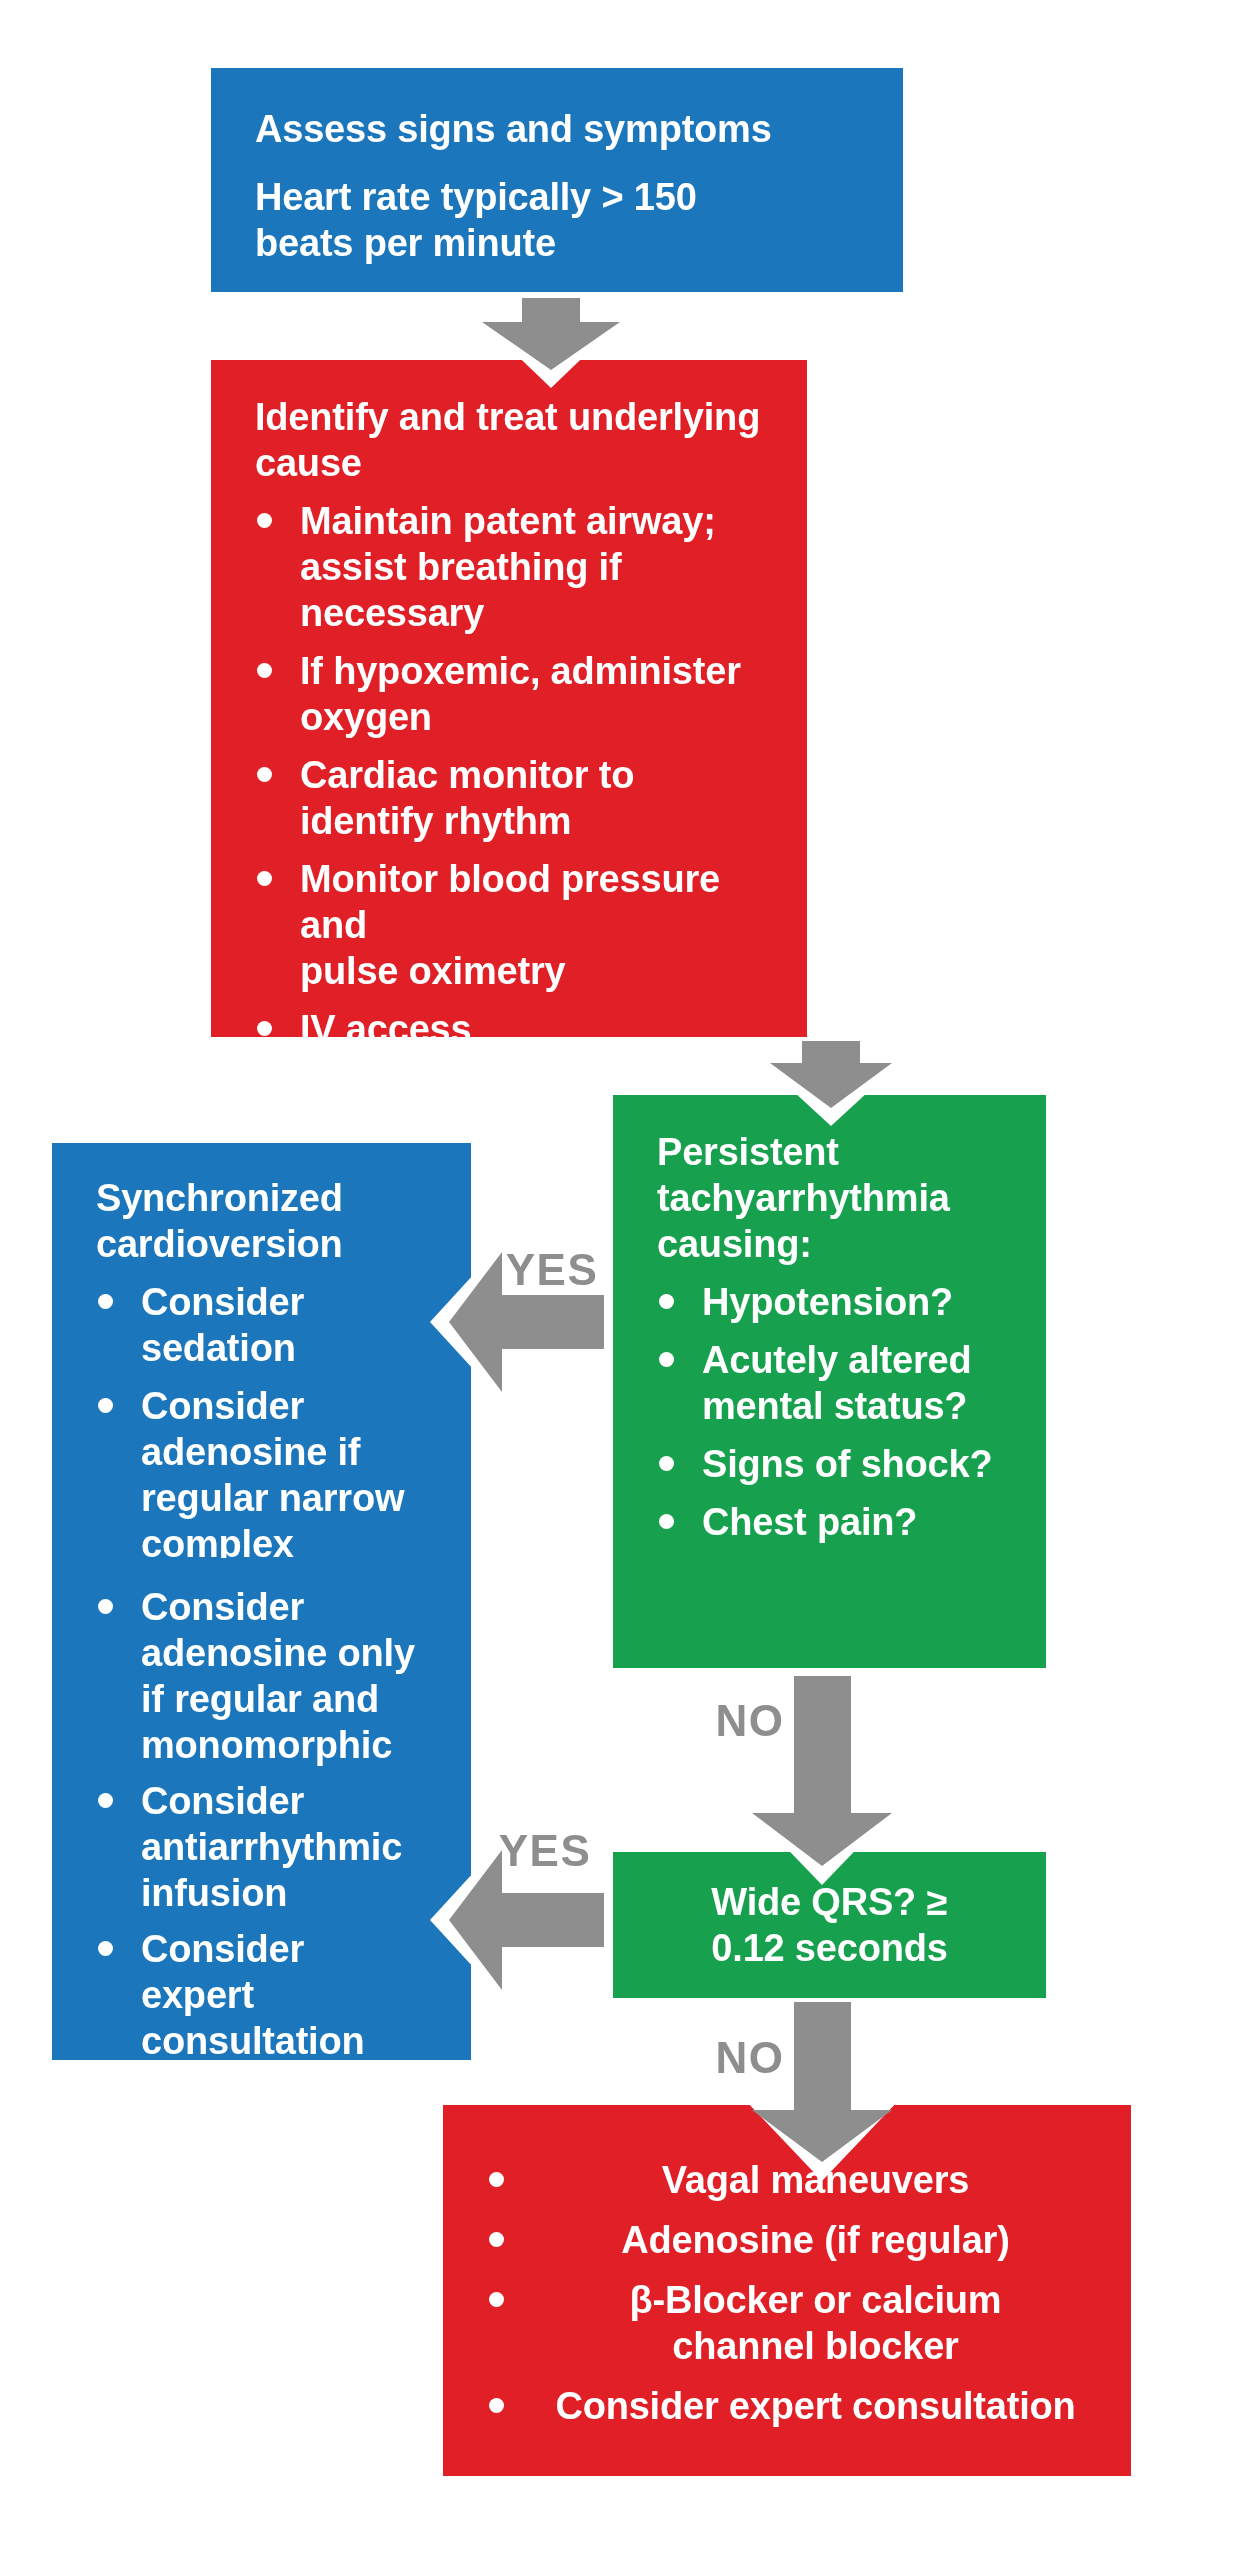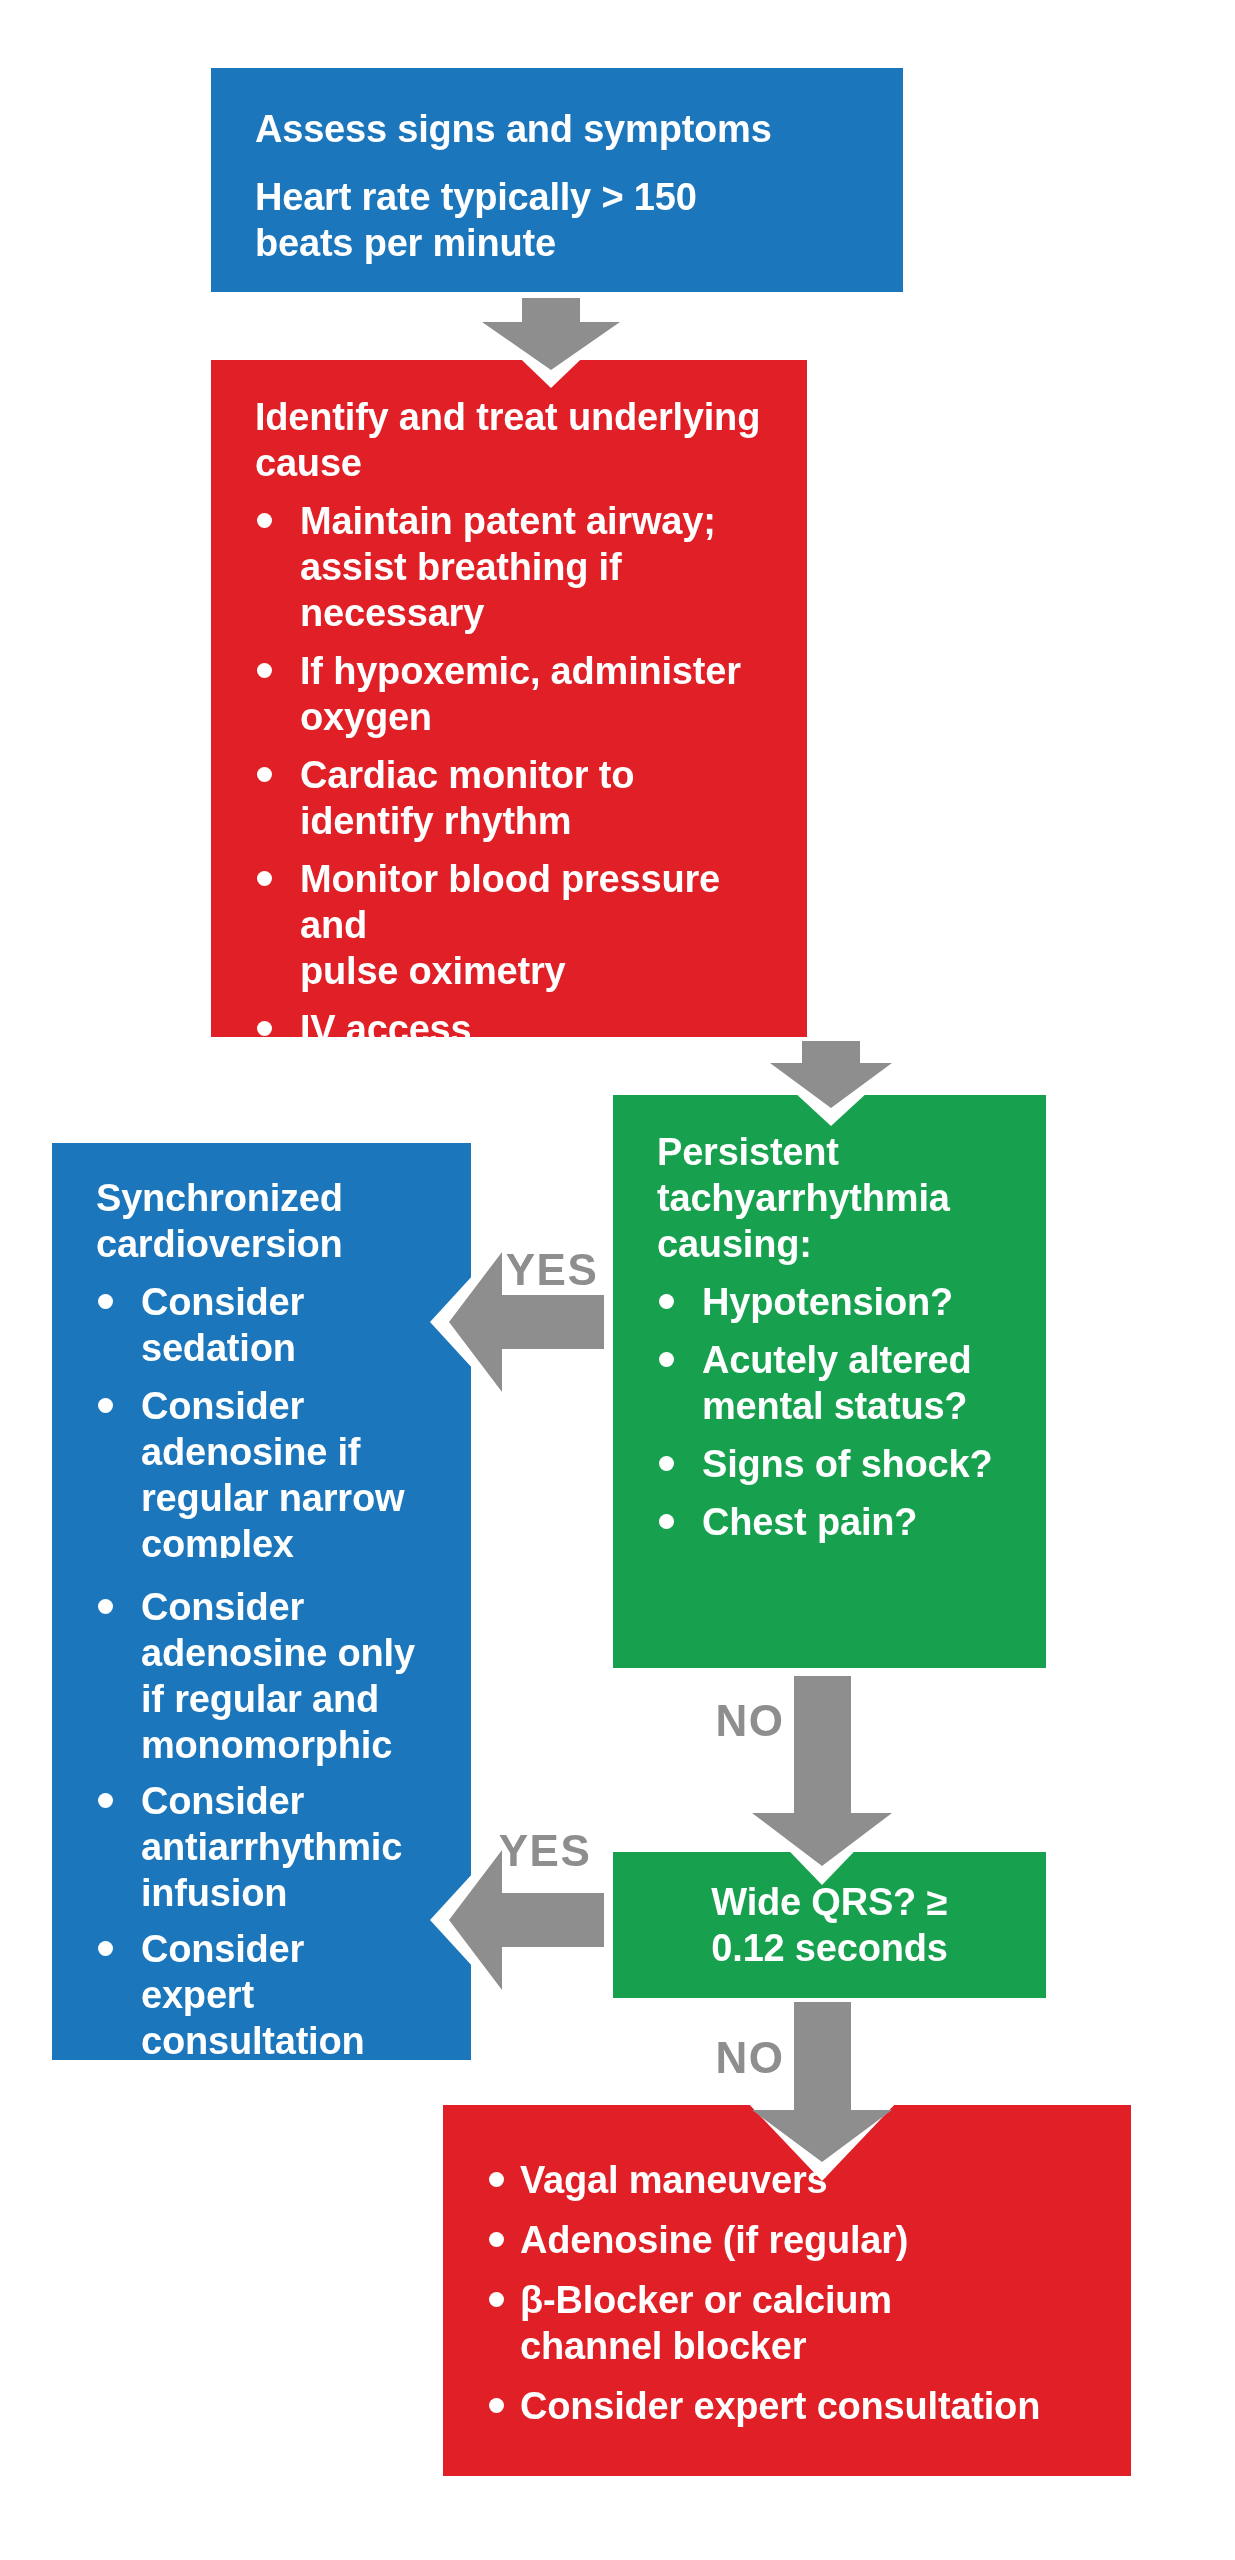--- a/index.html
+++ b/index.html
@@ -23,21 +23,21 @@
   #box-assess{left:211px;top:68px;width:692px;height:224px;padding:38px 16px 0 44px;}
   #box-assess .subtitle{margin-top:22px;}
   #box-identify{left:211px;top:360px;width:596px;height:677px;padding:34px 14px 0 44px;}
   #box-cardioversion{left:52px;top:1095px;width:419px;height:420px;padding:32px 14px 0 44px;margin-top:48px;}
   #box-persistent{left:613px;top:1095px;width:433px;height:573px;padding:34px 10px 0 44px;}
   #box-adenosine{left:52px;top:1558px;width:419px;height:502px;padding:26px 14px 0 44px;}
   #box-adenosine .blist li:first-child{margin-top:0;}
   #box-adenosine .blist li{margin-top:10px;}
   #box-wideqrs{left:613px;top:1852px;width:433px;height:146px;
     display:flex;align-items:center;justify-content:center;text-align:left;padding:0;}
-  #box-vagal{left:443px;top:2105px;width:688px;height:371px;padding:52px 20px 4px 46px;}
+  #box-vagal{left:443px;top:2105px;width:688px;height:371px;padding:52px 20px 4px 46px;text-align:center;}
   #box-vagal .blist li{padding-left:31px;margin-top:14px;}
   #box-vagal .blist li:first-child{margin-top:0;}
   #box-vagal .blist li::before{left:0;}
   .arrows{position:absolute;left:0;top:0;pointer-events:none;}
   .dlabel{
     position:absolute;width:110px;text-align:center;
     font-size:44px;line-height:38px;color:#8e8e8e;letter-spacing:1.5px;
   }
   #label-yes-1{left:497px;top:1251px;}
   #label-no-1{left:695px;top:1702px;}

